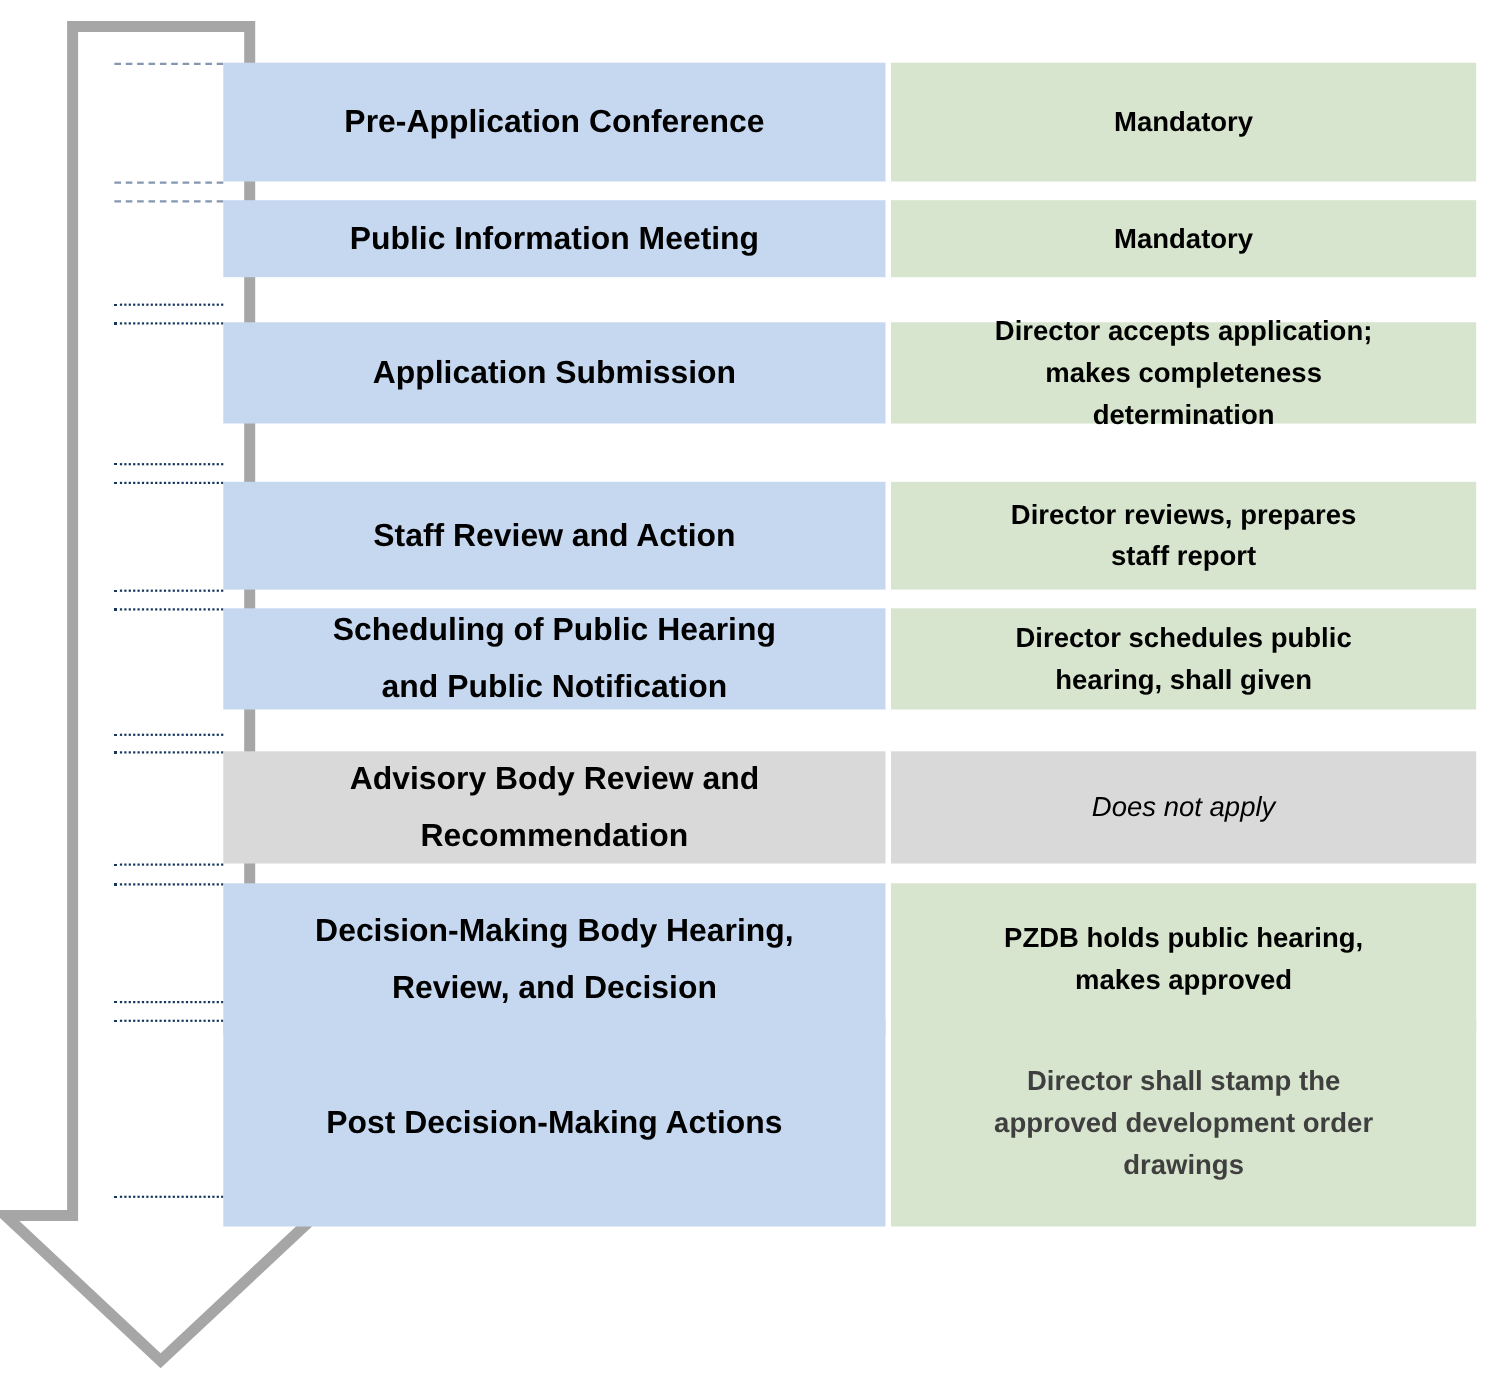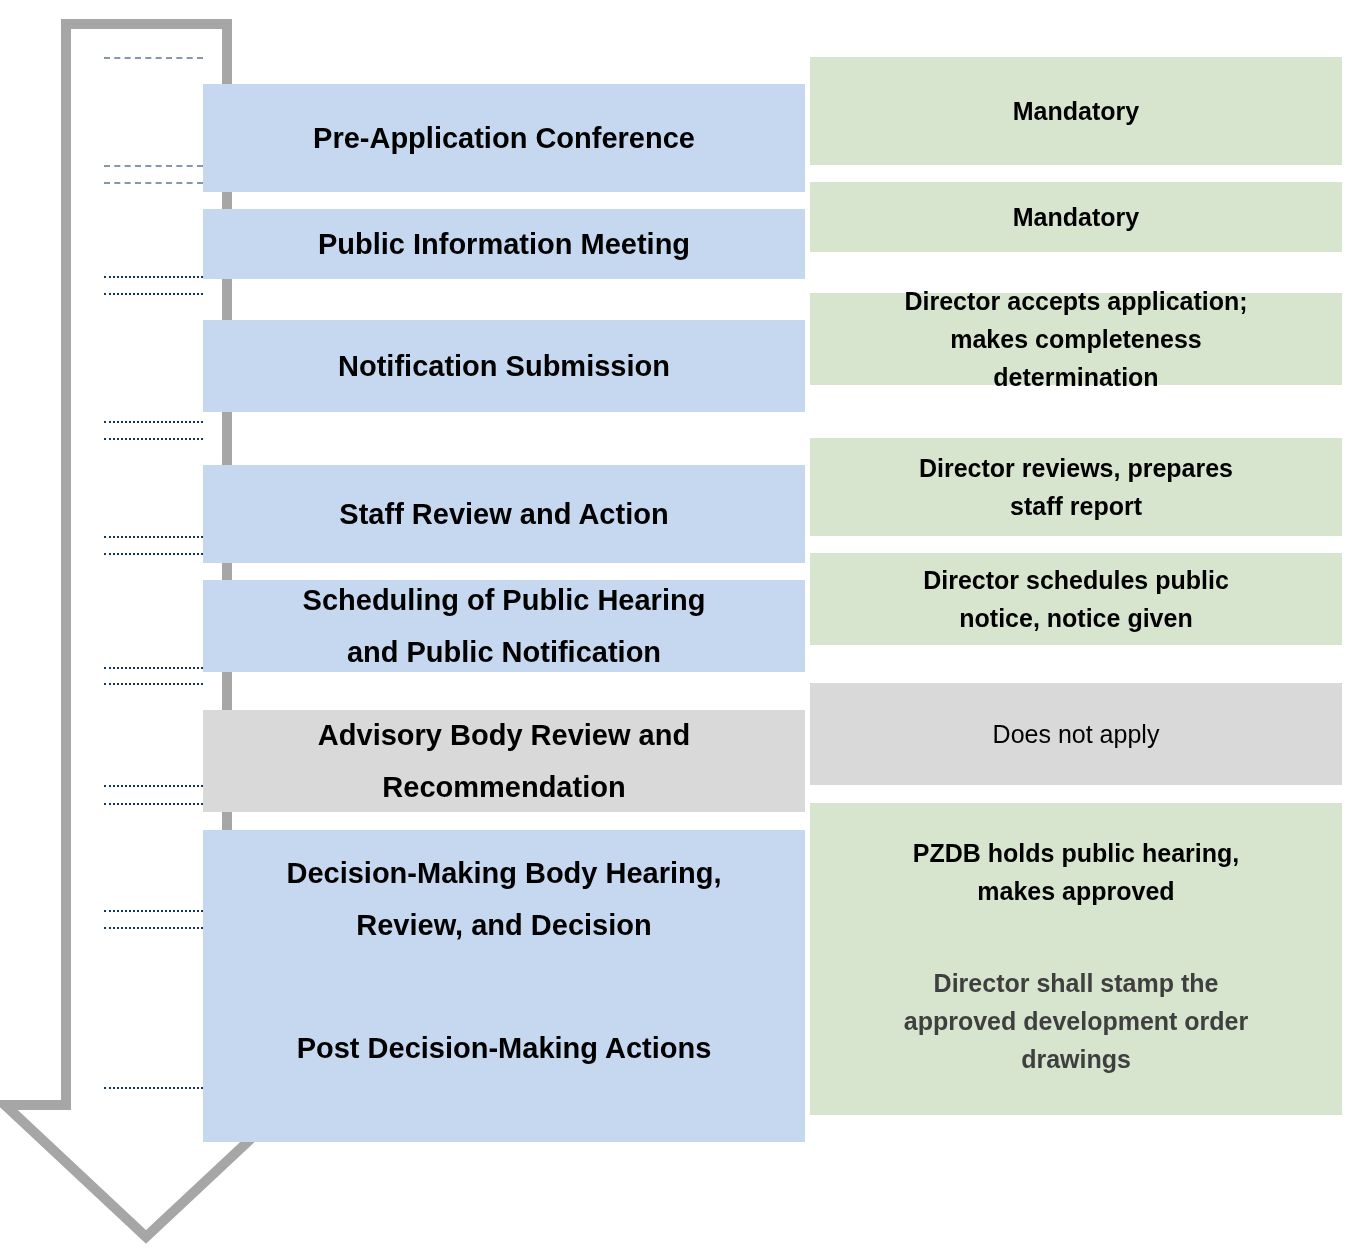--- a/index.html
+++ b/index.html
@@ -33,32 +33,31 @@
     display:flex;align-items:center;justify-content:center;
     text-align:center;
     box-sizing:border-box;
   }
   .step-box{
     left:203px;width:602px;
     background:var(--step-fill);
     color:var(--text-black);
     font-weight:bold;font-size:29px;line-height:52px;
     padding:0 10px;
-    margin-top:27px;
   }
   .detail-box{
     left:810px;width:532px;
     background:var(--detail-fill);
     color:var(--text-black);
     font-weight:bold;font-size:25px;line-height:38px;
     padding:16px 18px;
   }
   .box .txt{white-space:pre-line;}
   .row-6 .step-box, .row-6 .detail-box{background:var(--inactive-fill);}
-  .row-6 .detail-box{font-weight:normal;}
+  .row-6 .detail-box{font-weight:normal;font-style:italic;}
   .row-8 .detail-box{color:var(--text-gray);}
   
   .row-1 .box{top:57px;height:108px;}
   .row-2 .box{top:182px;height:70px;}
   .row-3 .box{top:293px;height:92px;}
   .row-4 .box{top:438px;height:98px;}
   .row-5 .box{top:553px;height:92px;}
   .row-6 .box{top:683px;height:102px;}
   .row-7 .box{top:803px;height:137px;}
   .row-8 .box{top:927px;height:188px;}
@@ -102,21 +101,21 @@
     <div class="box step-box">
       <span class="txt">Public Information Meeting</span>
     </div>
     <div class="box detail-box">
       <span class="txt">Mandatory</span>
     </div>
   </div>
 
   <div class="row-3">
     <div class="box step-box">
-      <span class="txt">Notification Submission</span>
+      <span class="txt">Application Submission</span>
     </div>
     <div class="box detail-box">
       <span class="txt">Director accepts application;
 makes completeness
 determination</span>
     </div>
   </div>
 
   <div class="row-4">
     <div class="box step-box">
@@ -128,21 +127,21 @@
     </div>
   </div>
 
   <div class="row-5">
     <div class="box step-box">
       <span class="txt">Scheduling of Public Hearing
 and Public Notification</span>
     </div>
     <div class="box detail-box">
       <span class="txt">Director schedules public
-notice, notice given</span>
+hearing, shall given</span>
     </div>
   </div>
 
   <div class="row-6">
     <div class="box step-box">
       <span class="txt">Advisory Body Review and
 Recommendation</span>
     </div>
     <div class="box detail-box">
       <span class="txt">Does not apply</span>

